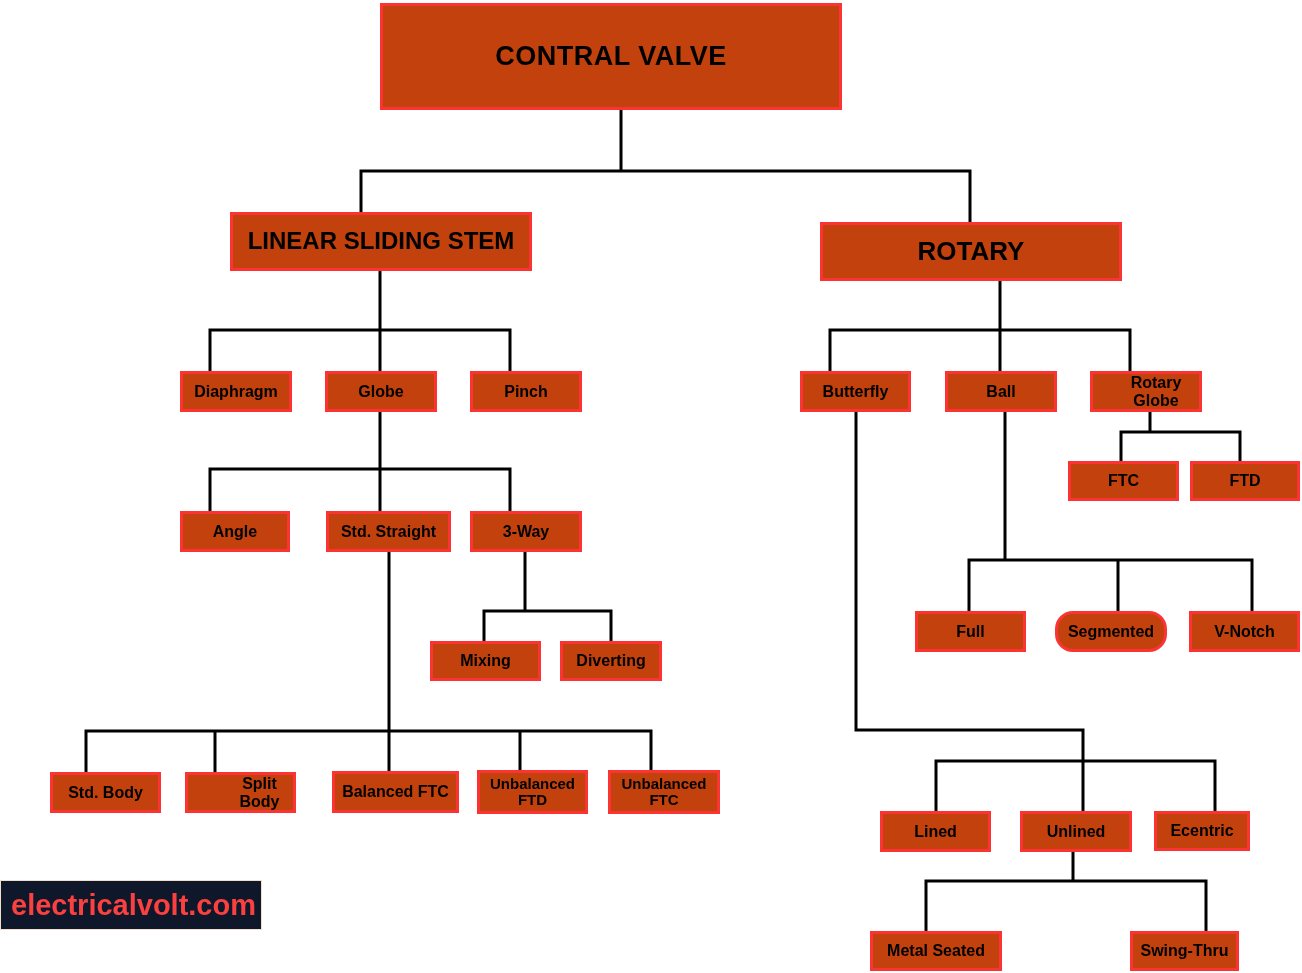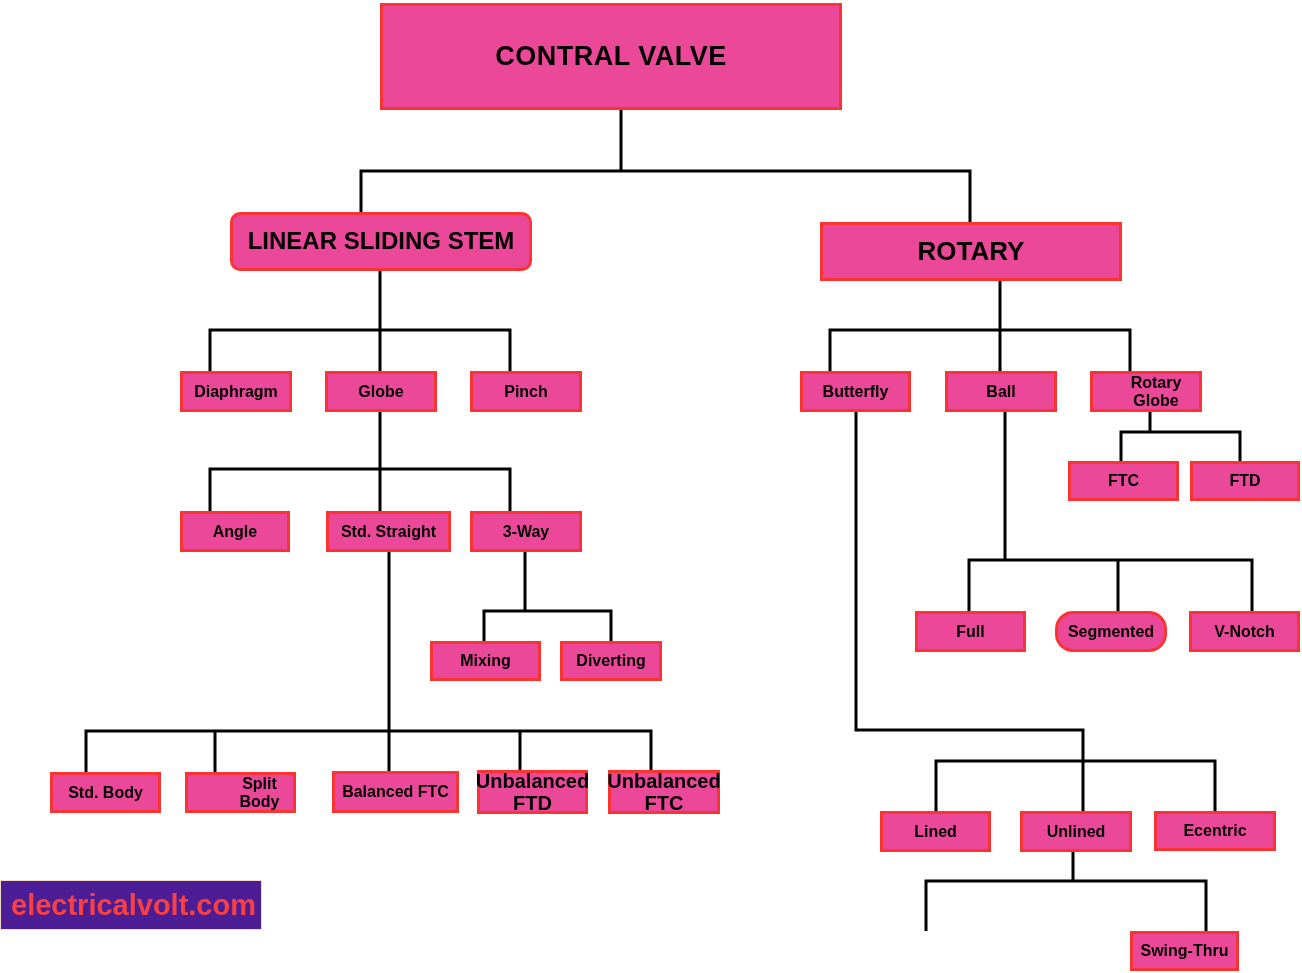--- a/index.html
+++ b/index.html
@@ -13,42 +13,42 @@
   }
   #connector-svg {
     position: absolute;
     left: 0; top: 0;
     width: 1302px; height: 973px;
     pointer-events: none;
   }
   .node {
     position: absolute;
     box-sizing: border-box;
-    background: #ec4899;
+    background: #c2410c;
     border: 3px solid #fb3333;
     display: flex;
     align-items: center;
     justify-content: center;
     text-align: center;
     font-weight: bold;
     color: #000000;
     font-size: 16px;
     line-height: 1.1;
     overflow: visible;
     padding: 0 2px;
   }
   .node-root    { font-size: 27px; letter-spacing: 0.5px; }
-  .node-branch  { font-size: 24px; border-radius: 10px; }
+  .node-branch  { font-size: 24px; }
   .node-branch2 { font-size: 26px; }
   .node-sm      { font-size: 16px; }
-  .node-xs      { font-size: 20px; text-align: center; }
+  .node-xs      { font-size: 15px; text-align: center; }
   .watermark {
     position: absolute;
     box-sizing: border-box;
-    background: #4c1d95;
+    background: #0f172a;
     border: 1px solid #f2dfc9;
     color: #fb4040;
     font-weight: bold;
     font-size: 29px;
     display: flex;
     align-items: center;
     padding-left: 10px;
     white-space: nowrap;
   }
 </style>
@@ -101,19 +101,20 @@
 
   <div class="node node-sm" style="left:1068px; top:461px; width:111px; height:40px;">FTC</div>
   <div class="node node-sm" style="left:1190px; top:461px; width:110px; height:40px;">FTD</div>
 
   <div class="node node-sm" style="left:915px; top:611px; width:111px; height:41px;">Full</div>
   <div class="node node-sm" style="left:1055px; top:611px; width:112px; height:41px;border-radius:18px;">Segmented</div>
   <div class="node node-sm" style="left:1189px; top:611px; width:111px; height:41px;">V-Notch</div>
 
   <div class="node node-sm" style="left:880px; top:811px; width:111px; height:41px;">Lined</div>
   <div class="node node-sm" style="left:1020px; top:811px; width:112px; height:41px;">Unlined</div>
-  <div class="node node-sm" style="left:1154px; top:811px; width:122px; height:40px;">Ecentric</div>
+  <div class="node node-sm" style="left:1154px; top:811px; width:96px; height:40px;">Ecentric</div>
 
+  <div class="node node-sm" style="left:870px; top:931px; width:132px; height:40px;">Metal Seated</div>
   <div class="node node-sm" style="left:1130px; top:931px; width:109px; height:40px;">Swing-Thru</div>
 
   <div class="watermark" style="left:0px; top:880px; width:262px; height:50px;">electricalvolt.com</div>
 
 </div>
 
 </body></html>

